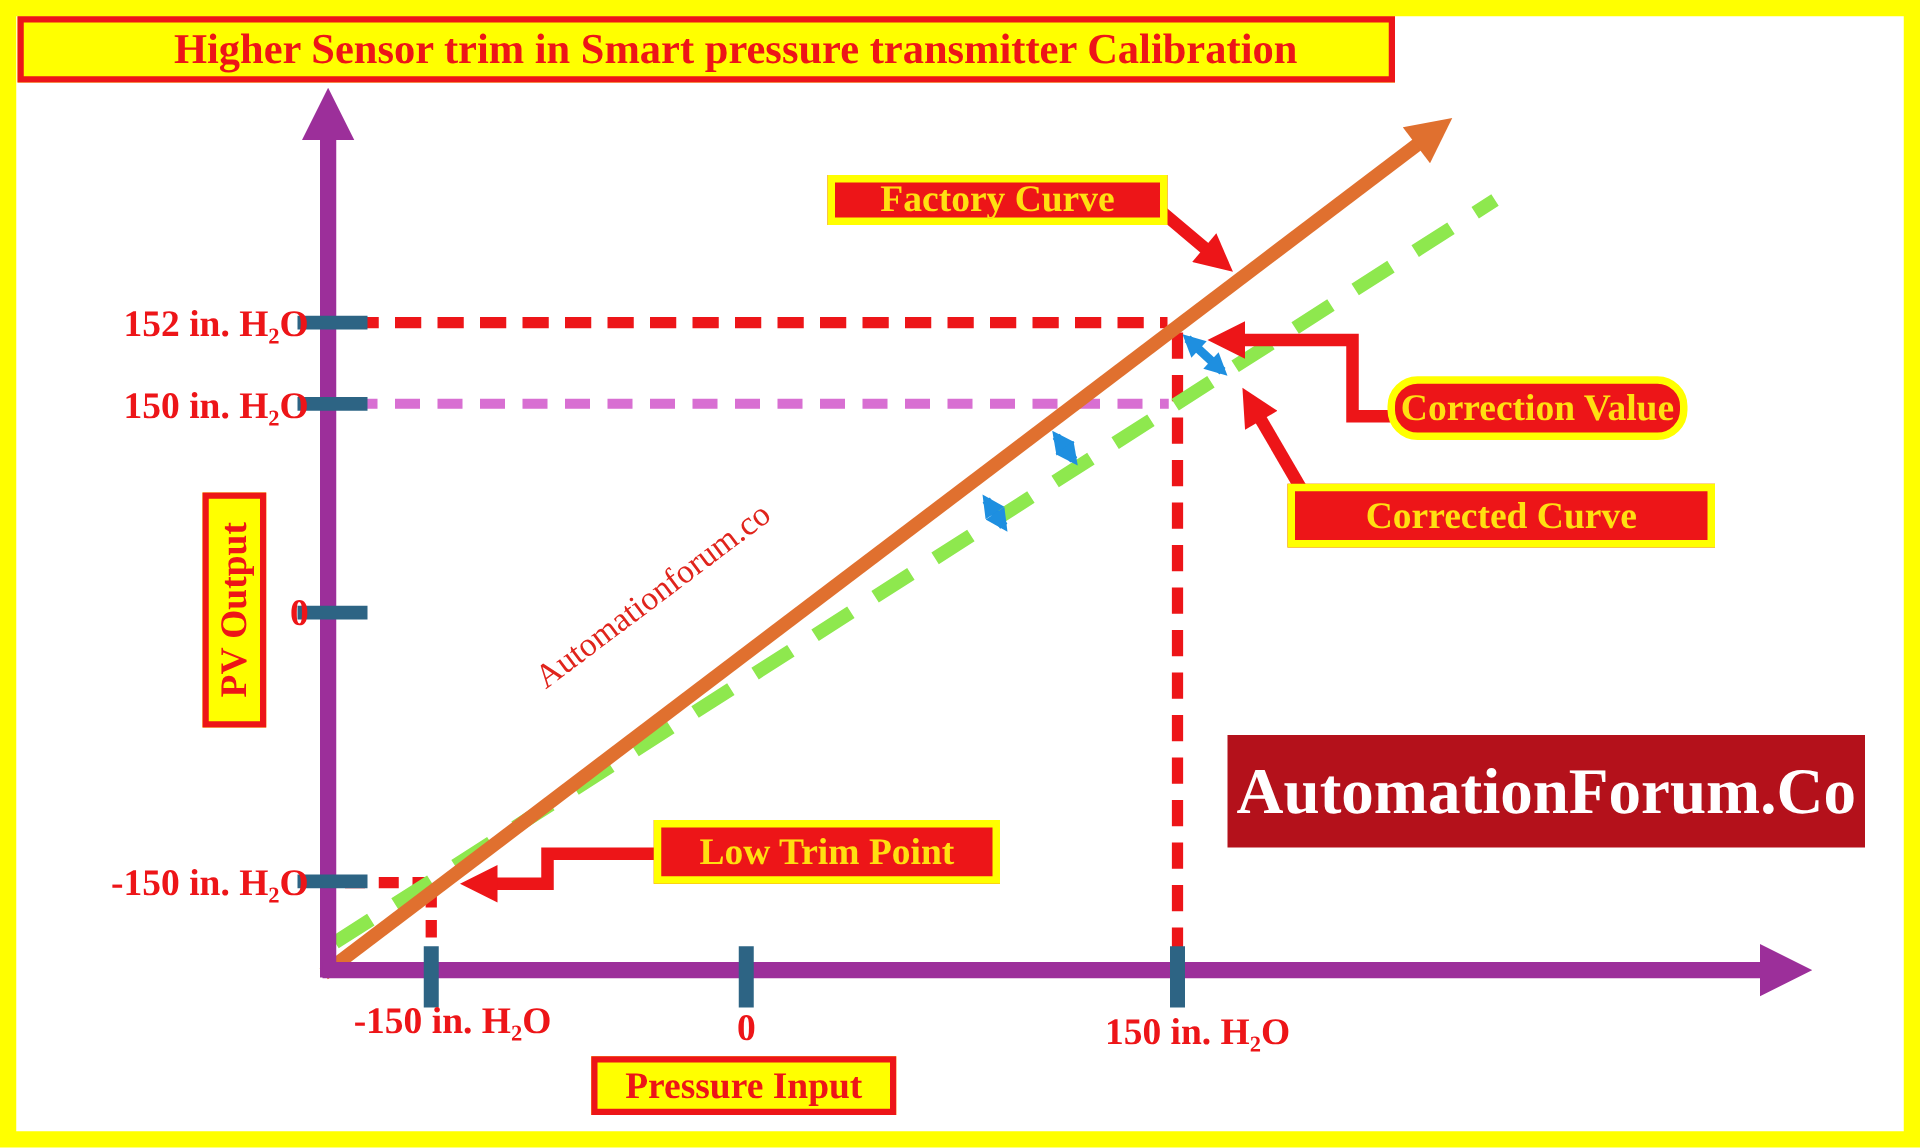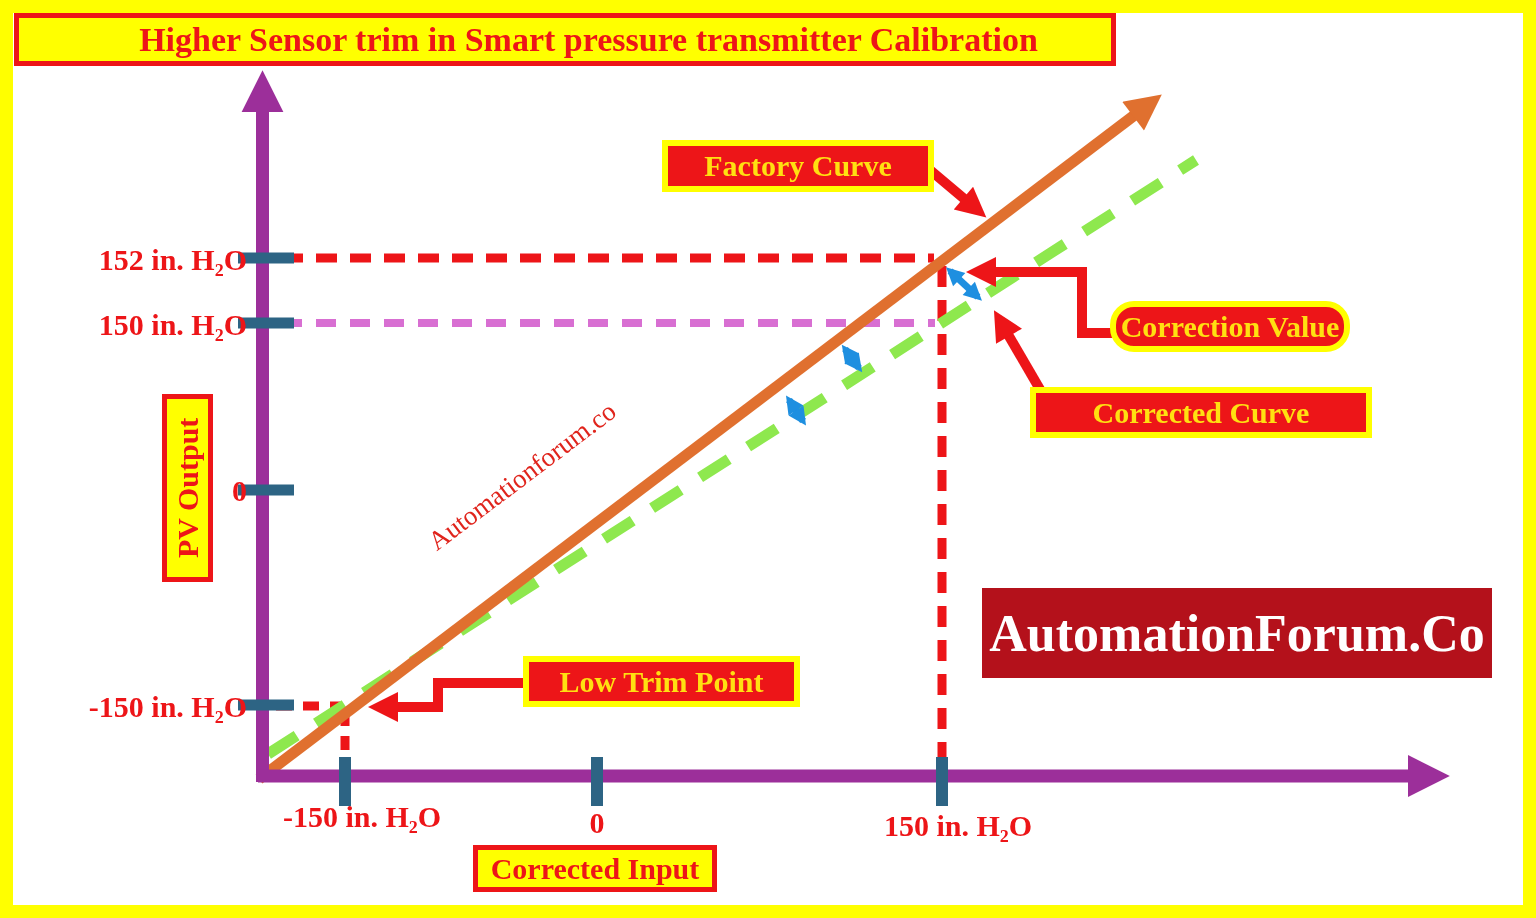--- a/index.html
+++ b/index.html
@@ -137,21 +137,21 @@
 <div class="abs ylab" style="left:-13px;top:243px;">152 in. H₂O</div>
 <div class="abs ylab" style="left:-13px;top:308px;">150 in. H₂O</div>
 <div class="abs ylab" style="left:-13px;top:474px;">0</div>
 <div class="abs ylab" style="left:-13px;top:690px;">-150 in. H₂O</div>
 
 <div class="abs xlab" style="left:262px;top:800px;width:200px;">-150 in. H₂O</div>
 <div class="abs xlab" style="left:547px;top:806px;width:100px;">0</div>
 <div class="abs xlab" style="left:858px;top:809px;width:200px;">150 in. H₂O</div>
 
 <div class="abs axis-title pv">PV Output</div>
-<div class="abs axis-title pi">Corrected Input</div>
+<div class="abs axis-title pi">Pressure Input</div>
 
-<div class="abs callout" style="left:662px;top:140px;width:272px;height:52px;">Factory Curve</div>
+<div class="abs callout" style="left:662px;top:140px;width:272px;height:40px;">Factory Curve</div>
 <div class="abs callout" style="left:1110px;top:301px;width:240px;height:51px;border-radius:24px;">Correction Value</div>
 <div class="abs callout" style="left:1030px;top:387px;width:342px;height:51px;">Corrected Curve</div>
 <div class="abs callout" style="left:523px;top:656px;width:277px;height:51px;">Low Trim Point</div>
 
 <div class="abs watermark">Automationforum.co</div>
 <div class="abs logo">AutomationForum.Co</div>
 
 </body></html>

